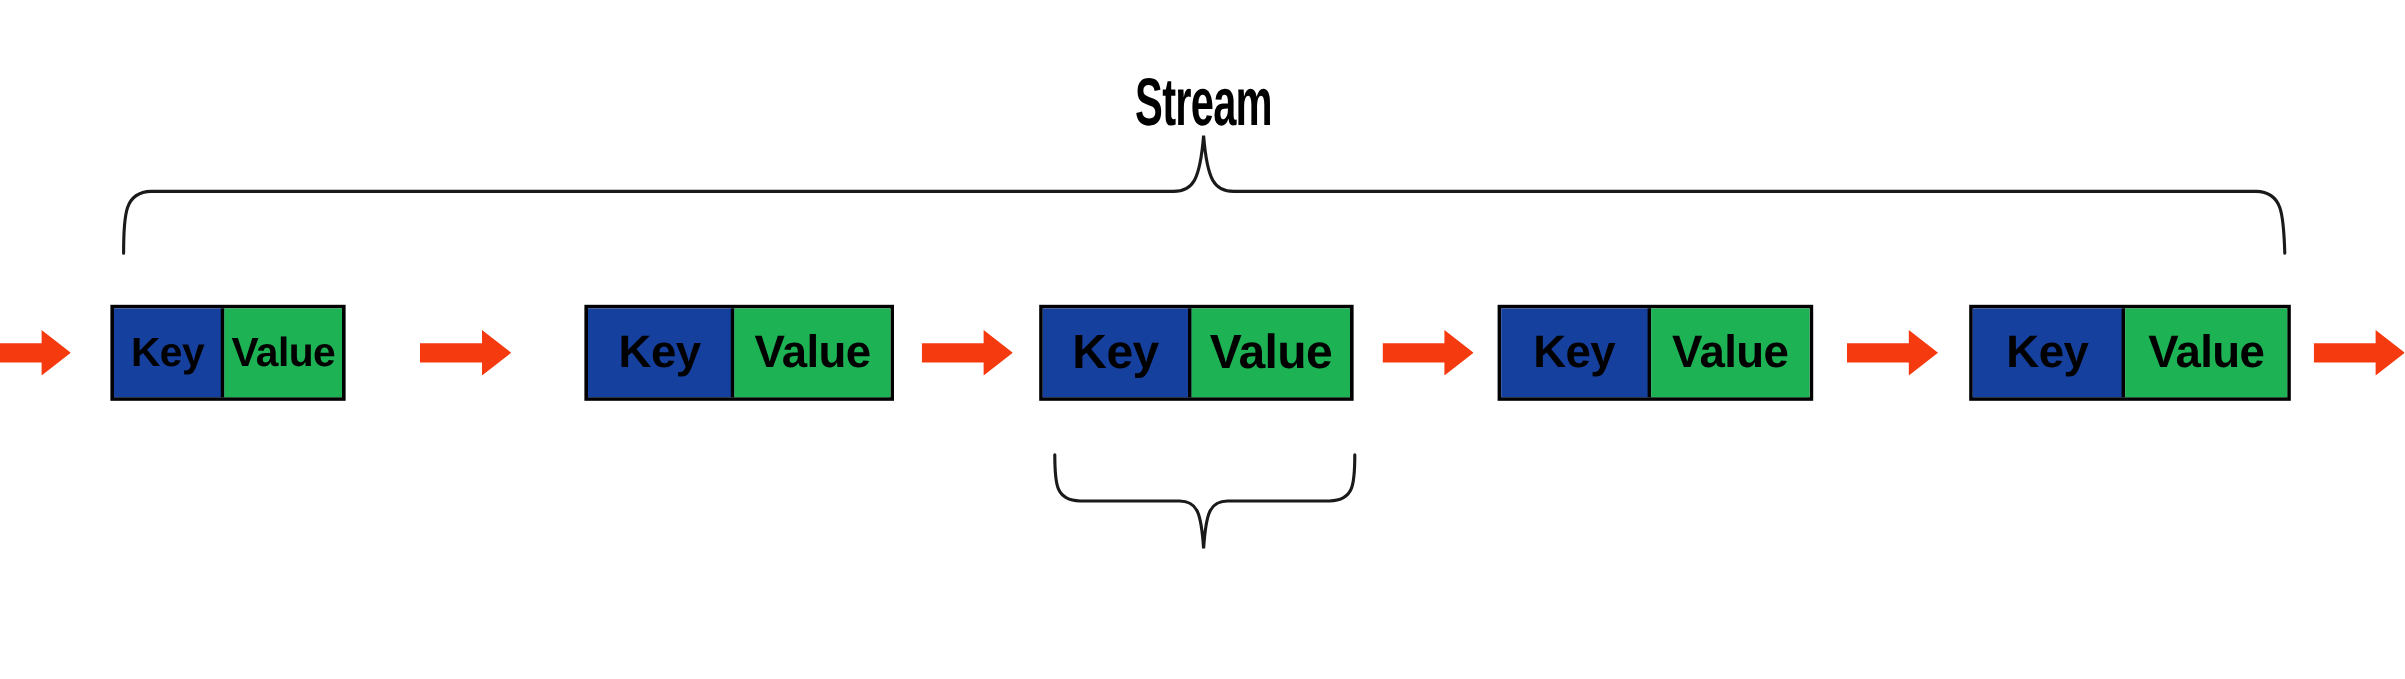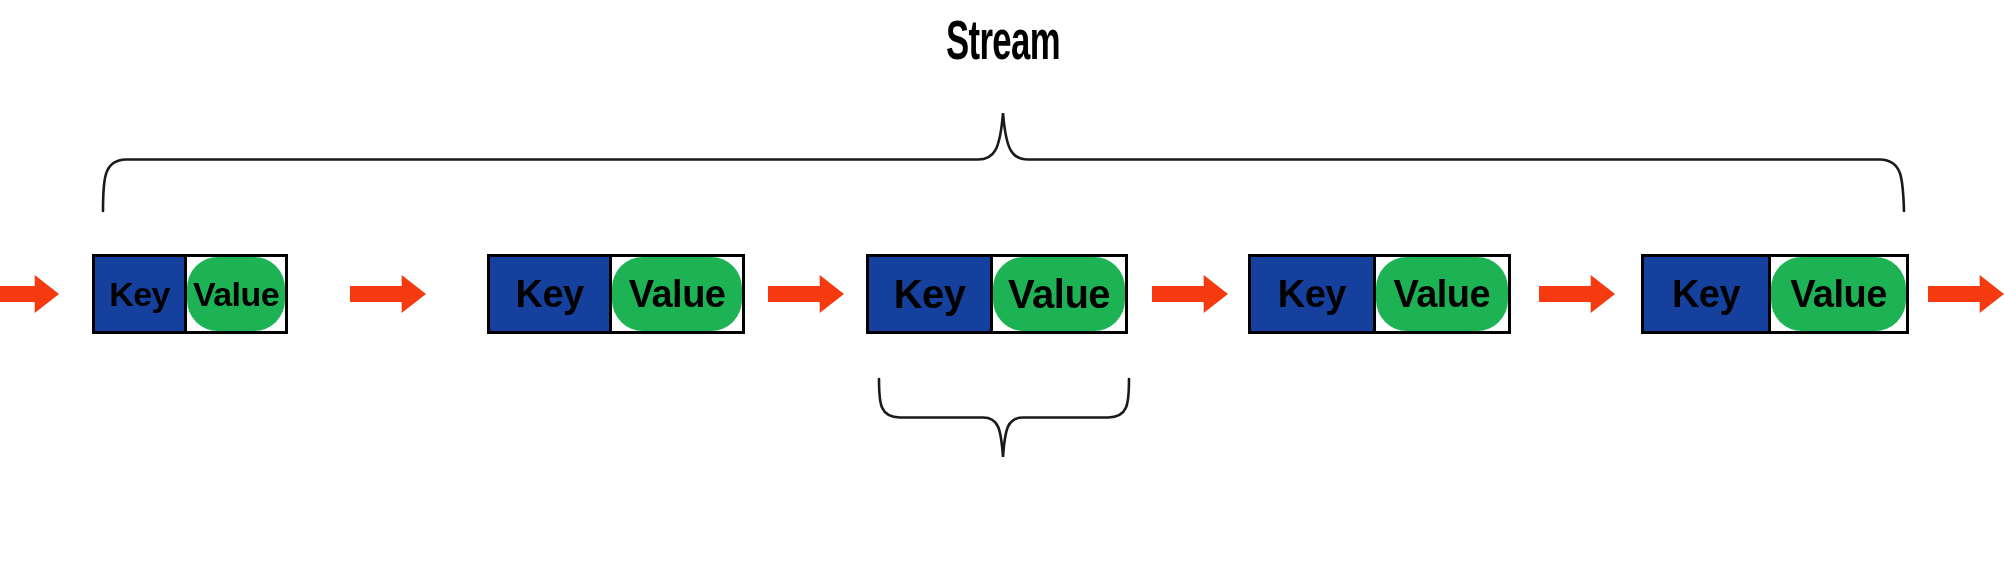--- a/index.html
+++ b/index.html
@@ -19,20 +19,21 @@
   
   .big-label {
     position: absolute;
     width: 240px;
     text-align: center;
     font-weight: bold;
     font-size: 56px;
     line-height: 1;
     color: var(--label-color, #000);
     white-space: nowrap;
+    margin-top: 45px;
   }
   .big-label .squeeze {
     display: inline-block;
     transform: scaleX(0.62);
     transform-origin: center;
     letter-spacing: -1px;
   }
   #stream-label { left: 883px; top: 12px; }
   #data-label   { left: 883px; top: 472px; }
 
@@ -73,21 +74,20 @@
     text-align: center;
   }
   .kv-key {
     background: var(--key-fill, #16409e);
     width: 48.5%;
     border-right: 3px solid var(--box-border, #000);
   }
   .kv-value {
     background: var(--value-fill, #1db254);
     width: 51.5%;
-    border-radius: 31px;
   }
   #box-1 { left: 92px;   width: 196px; font-size: 34px; }
   #box-2 { left: 487px;  width: 258px; font-size: 38px; }
   #box-3 { left: 866px;  width: 262px; font-size: 40px; }
   #box-4 { left: 1248px; width: 263px; font-size: 38px; }
   #box-5 { left: 1641px; width: 268px; font-size: 38px; }
 
   
   .flow-arrow {
     position: absolute;

